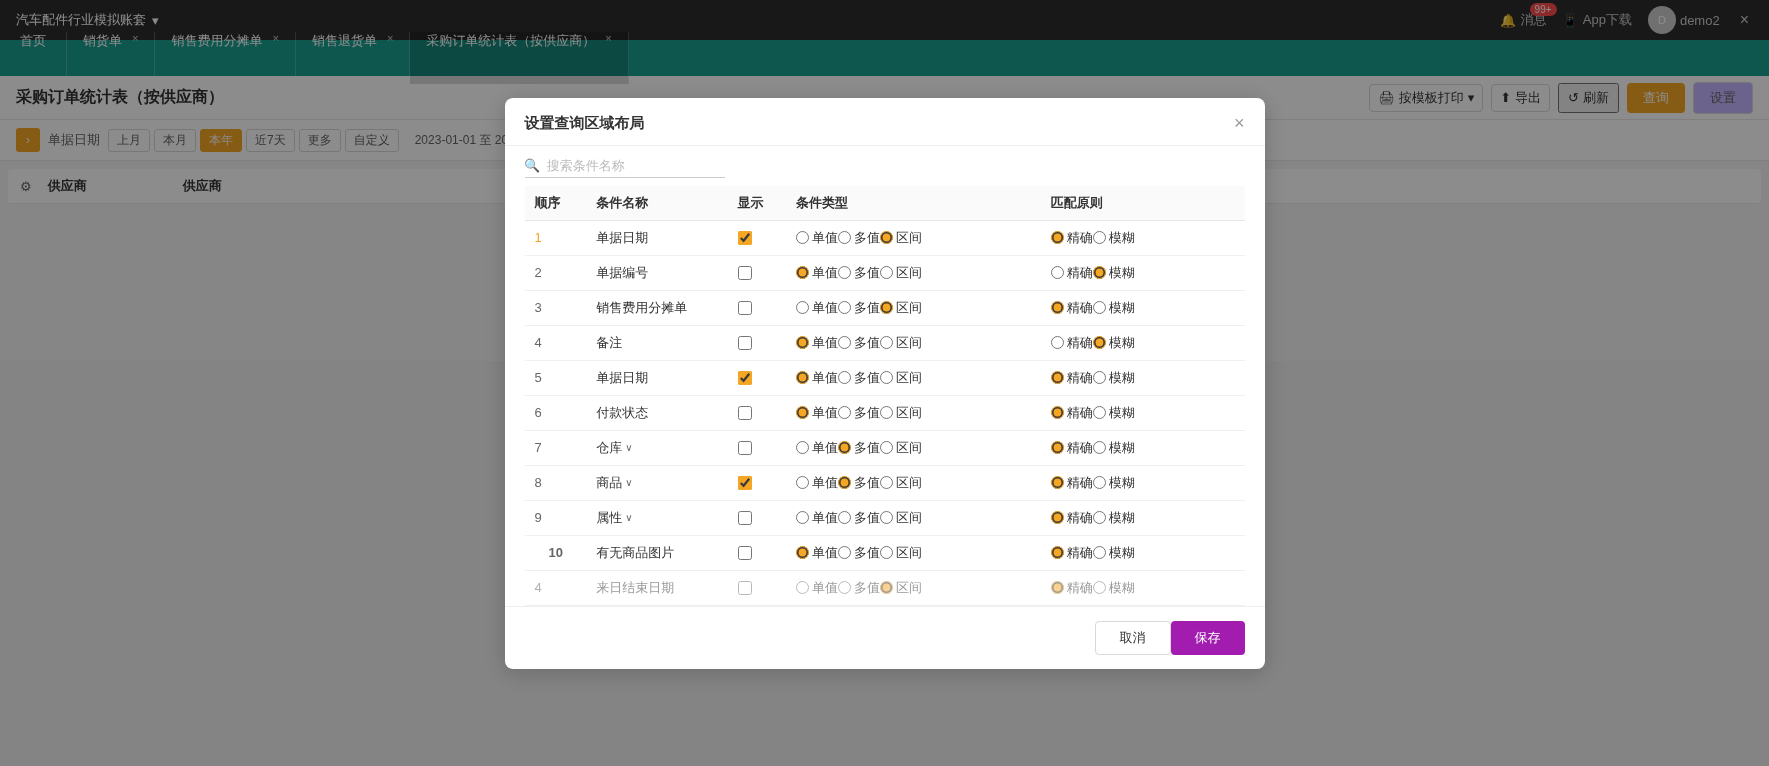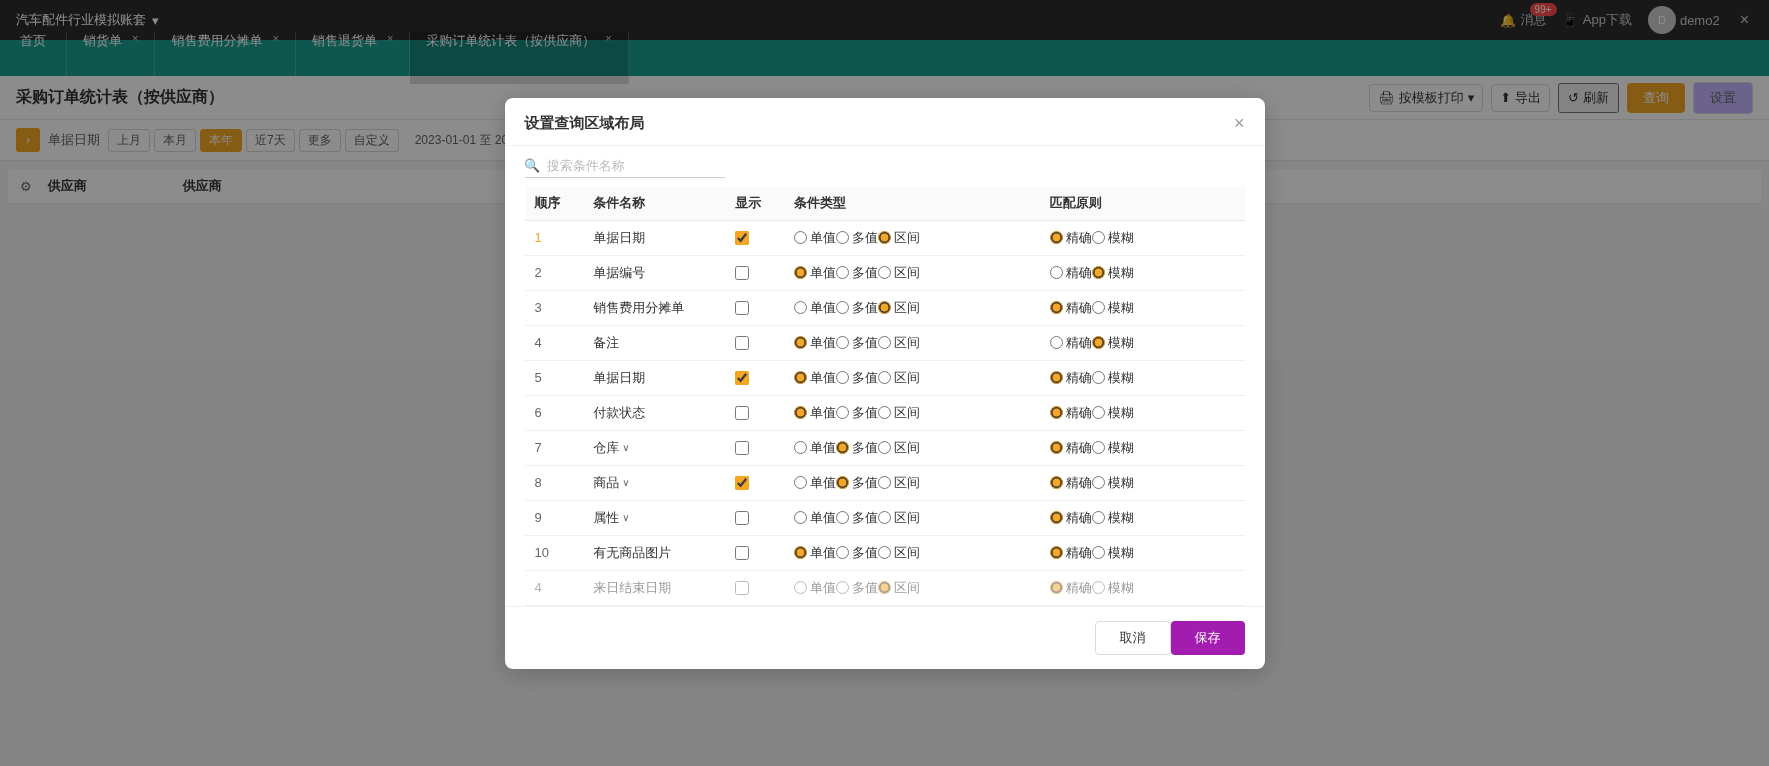--- a/index.html
+++ b/index.html
@@ -698,21 +698,21 @@
                     <span>精确</span>
                   </label>
                   <label class="radio-item">
                     <input type="radio" name="row_match_8" style="">
                     <span>模糊</span>
                   </label>
                 </div>
               </td>
             </tr>
             <tr>
-              <td><span style="color: rgb(102, 102, 102); font-weight: normal;">10</span></td>
+              <td><span style="color: rgb(102, 102, 102); font-weight: bold; margin-left: 14px;">10</span></td>
               <td>有无商品图片</td>
               <td>
                 <div class="cb-item">
                   <input type="checkbox" style="">
                 </div>
               </td>
               <td>
                 <div class="radio-group">
                   <label class="radio-item">
                     <input type="radio" name="row_type_9" checked="" style="">

